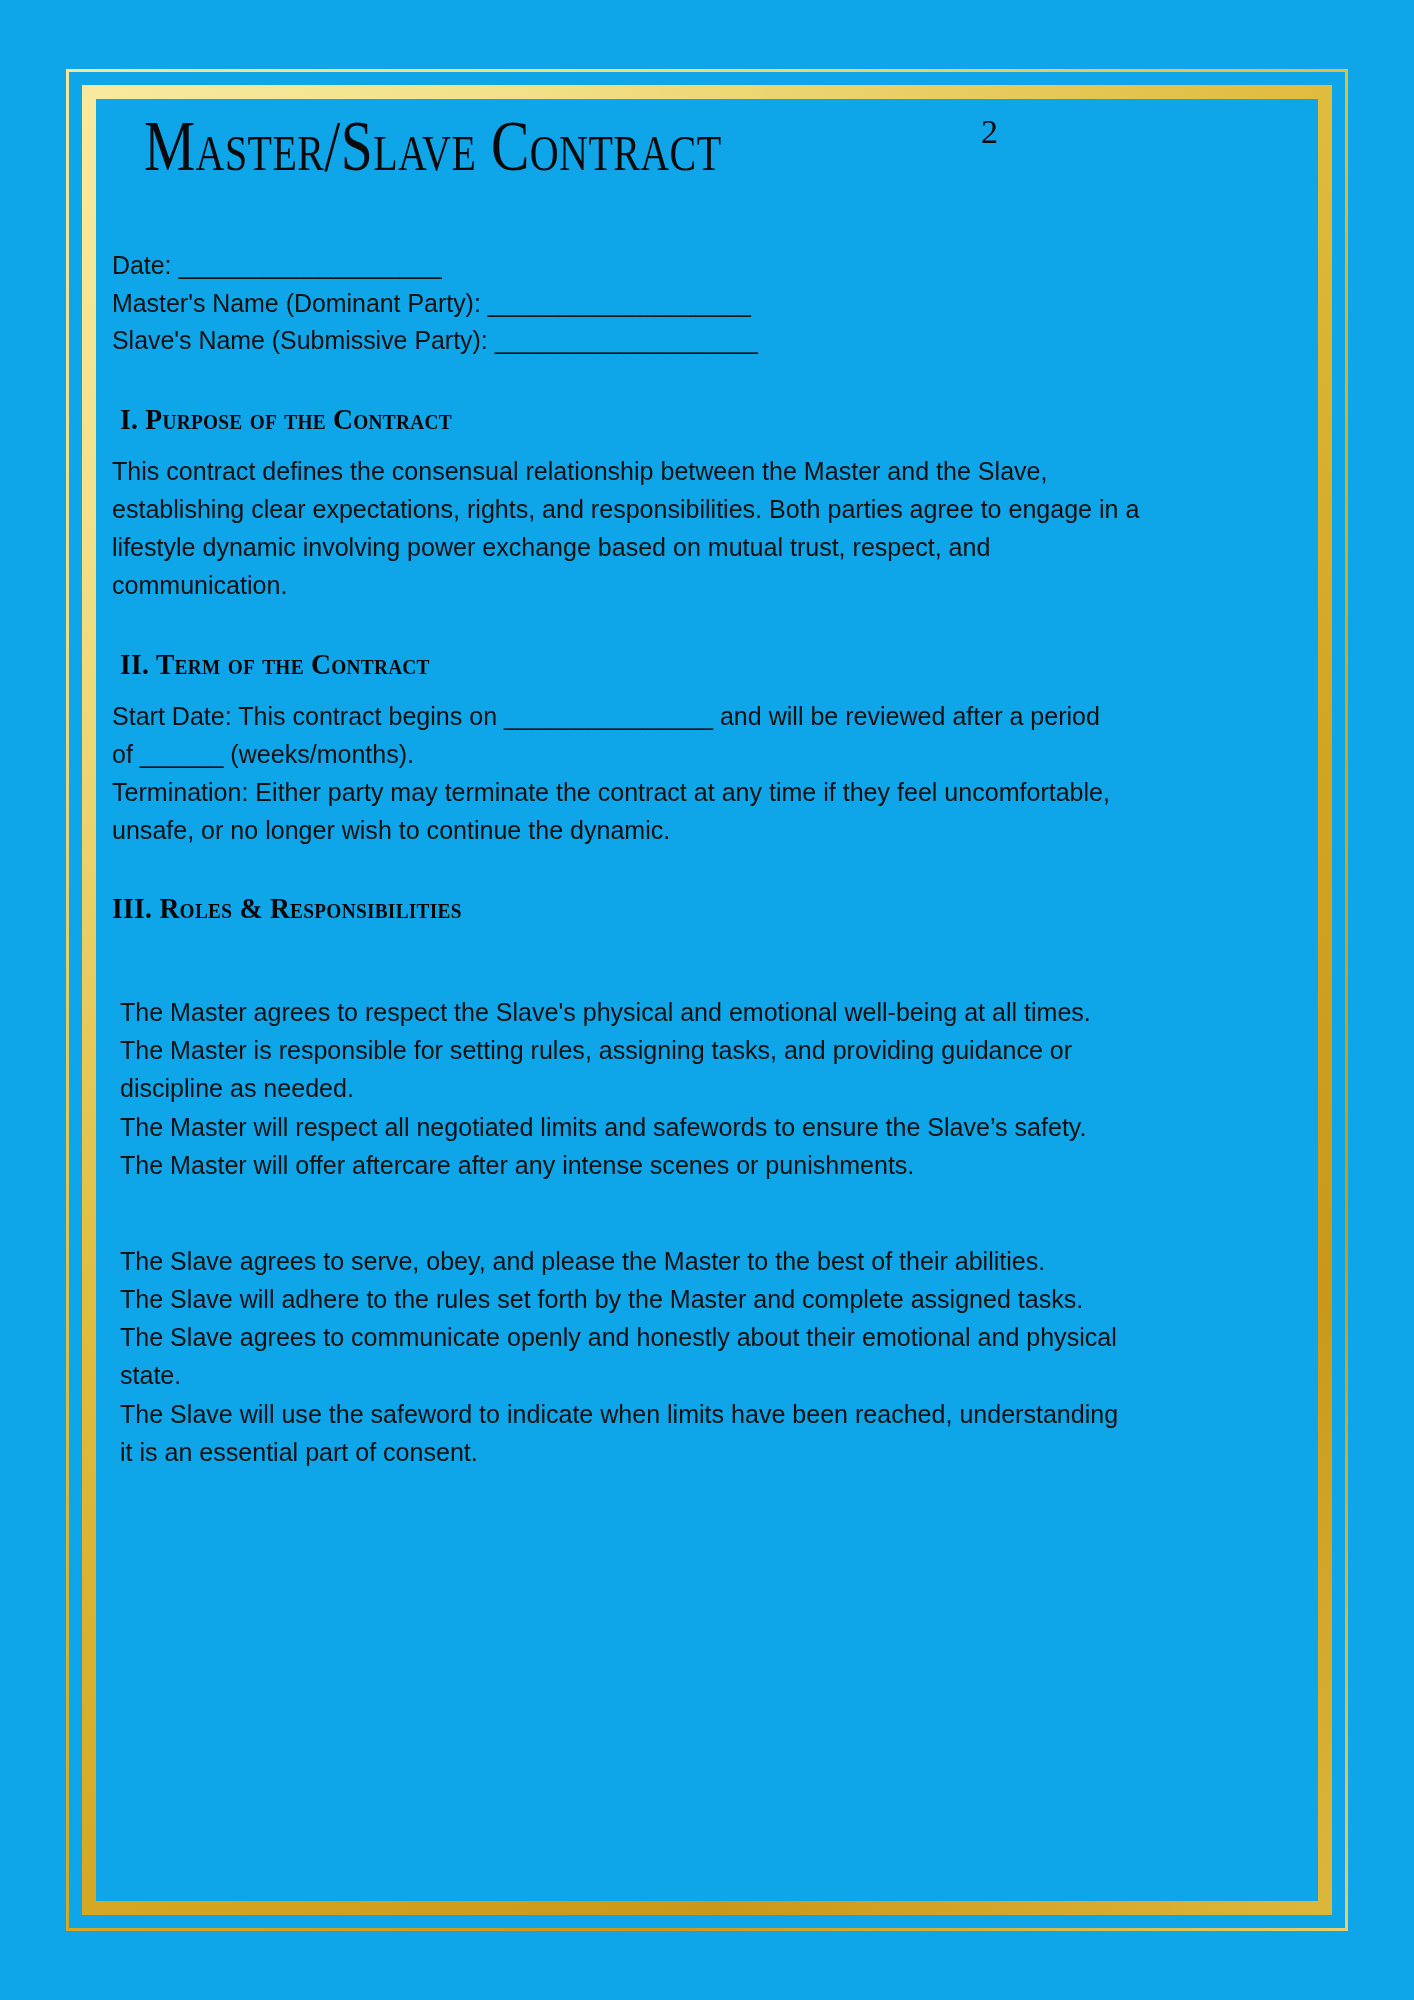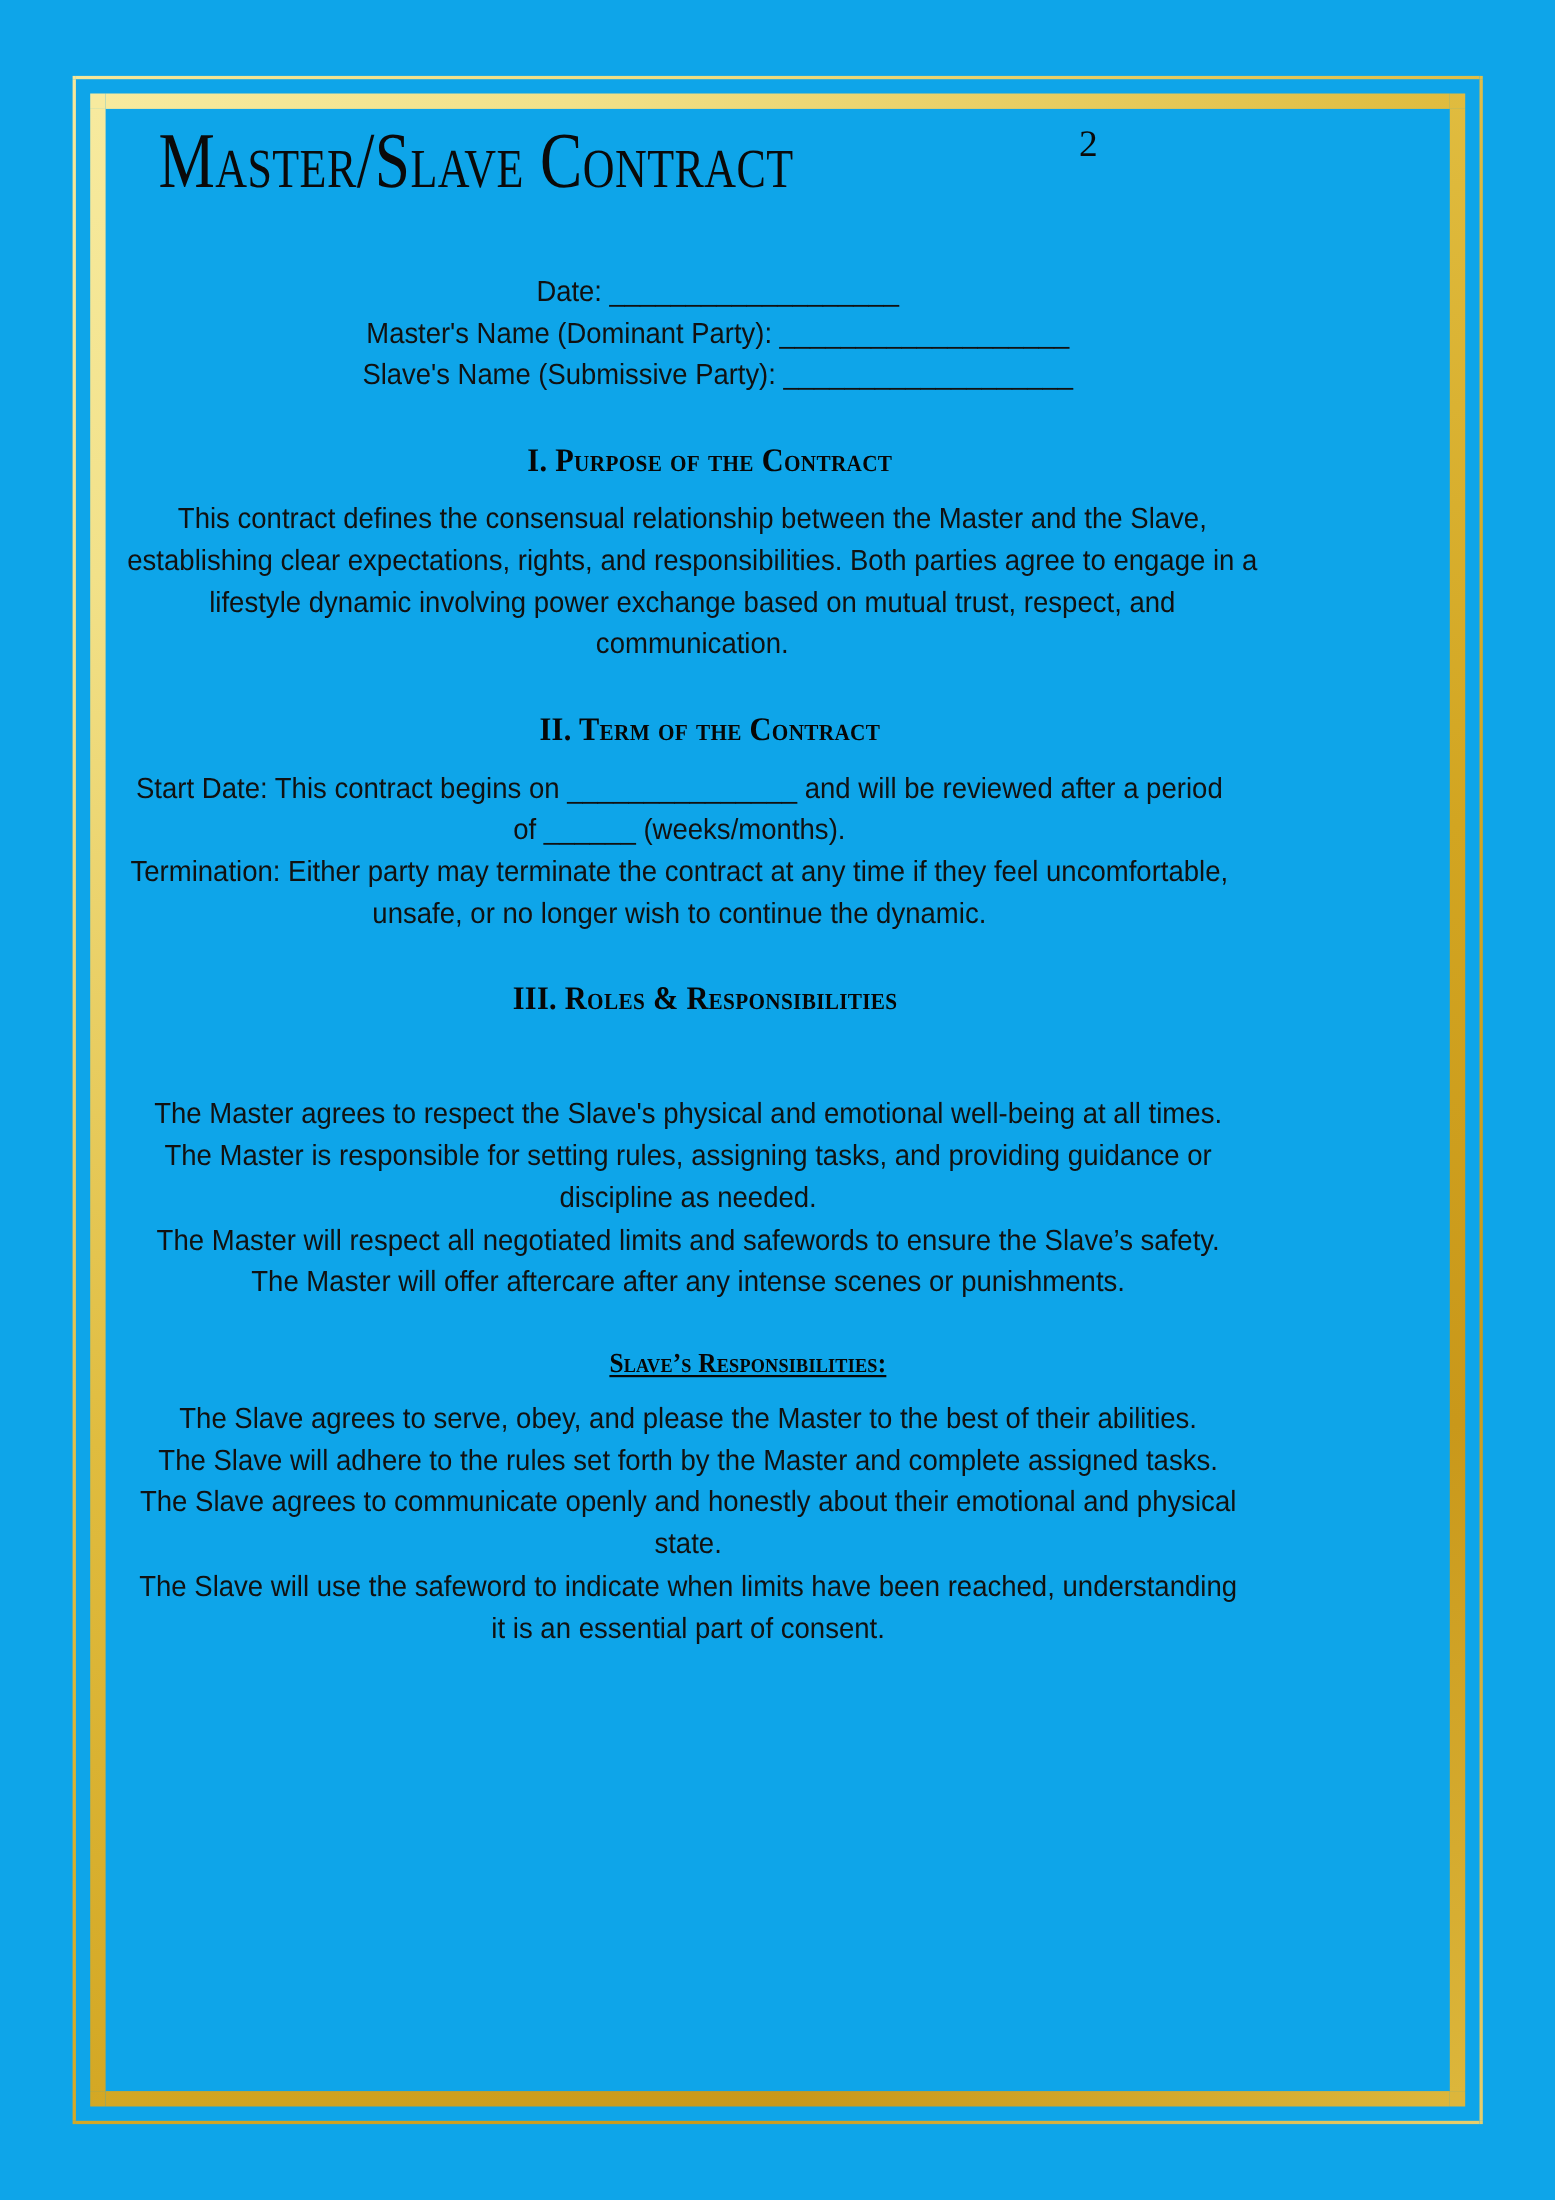--- a/index.html
+++ b/index.html
@@ -91,21 +91,20 @@
     font-family: "Liberation Serif", "DejaVu Serif", serif;
     font-size: 34px;
     font-weight: 400;
     color: #0a0a0a;
   }
 
   
   .body-block {
     margin: 0 0 0 16px;
     width: 1150px;
-    text-align: center;
   }
 
   .fieldline {
     font-family: "Liberation Sans", sans-serif;
     font-size: 26.5px;
     color: #111111;
     line-height: 1.42;
     transform: scaleX(0.94);
     transform-origin: left center;
     white-space: nowrap;
@@ -207,23 +206,20 @@
         <div class="gap-sm"></div>
         <div class="para narrow indent-2">The Master agrees to respect the Slave's physical and emotional well-being at all times.</div>
         <div class="para narrow indent-2">The Master is responsible for setting rules, assigning tasks, and providing guidance or discipline as needed.</div>
         <div class="para narrow indent-2">The Master will respect all negotiated limits and safewords to ensure the Slave’s safety.</div>
         <div class="para narrow indent-2">The Master will offer aftercare after any intense scenes or punishments.</div>
       </div>
 
       <div class="gap-lg"></div>
 
       <div>
-        <div class="indent-2">
-          <span class="sub-heading">Slave’s Responsibilities:</span>
-        </div>
         <div class="gap-sm"></div>
         <div class="para narrow indent-2">The Slave agrees to serve, obey, and please the Master to the best of their abilities.</div>
         <div class="para narrow indent-2">The Slave will adhere to the rules set forth by the Master and complete assigned tasks.</div>
         <div class="para narrow indent-2">The Slave agrees to communicate openly and honestly about their emotional and physical state.</div>
         <div class="para narrow indent-2">The Slave will use the safeword to indicate when limits have been reached, understanding it is an essential part of consent.</div>
       </div>
 
     </div>
 
   </div>

